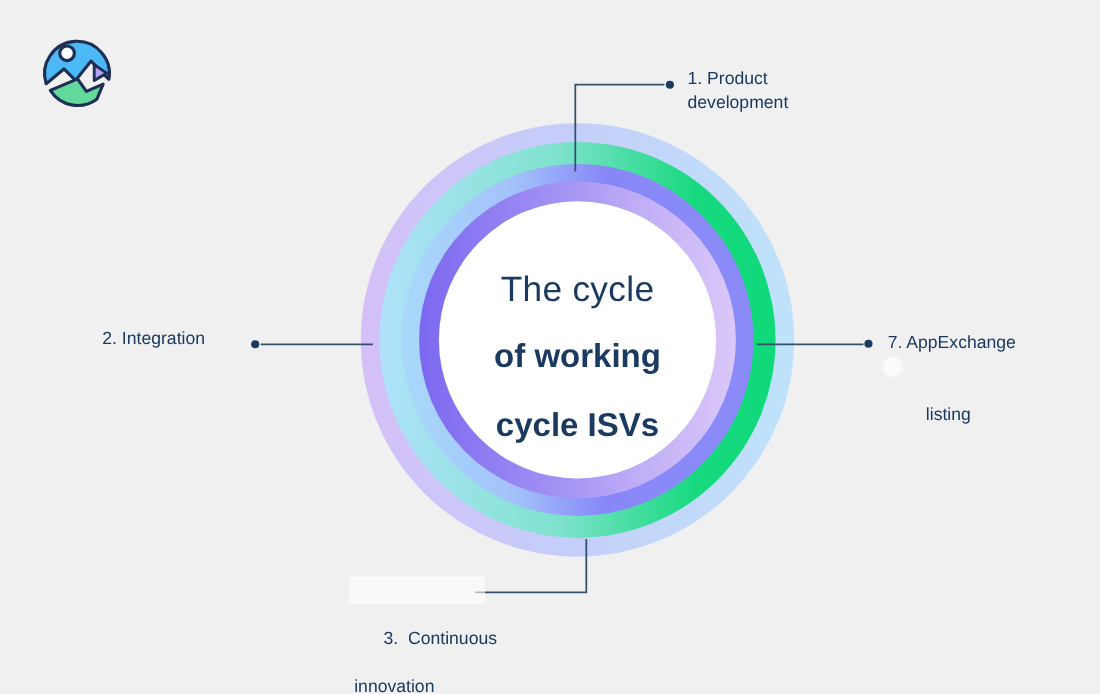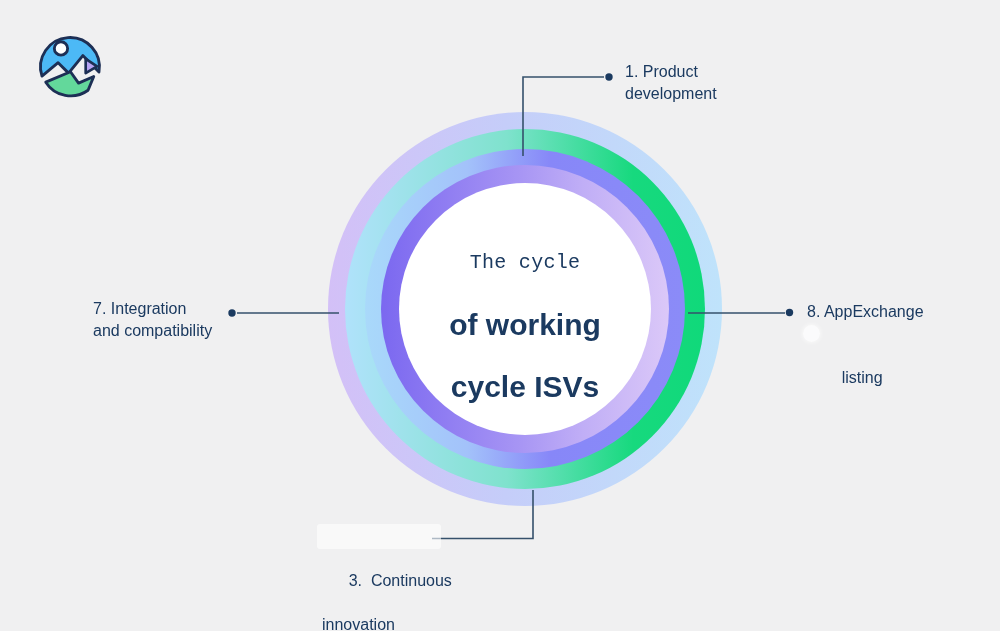--- a/index.html
+++ b/index.html
@@ -13,21 +13,21 @@
   .diagram{position:absolute;left:328px;top:112px;width:394px;height:394px;}
   .ring{position:absolute;border-radius:50%;}
   .ring1{inset:0;background:linear-gradient(90deg,#d3c0f7 0%,#c5cdf9 45%,#bfe3fb 100%);}
   .ring2{inset:17px;background:linear-gradient(90deg,#b0e2fb 0%,#7fe2cd 45%,#17d97e 80%,#10d97a 100%);}
   .ring3{inset:37px;background:linear-gradient(90deg,#a9d9fa 0%,#a3c2fa 32%,#8787f8 58%,#8b8bf8 100%);}
   .ring4{inset:53px;background:linear-gradient(90deg,#7b68f0 0%,#a795f4 48%,#c0aef6 70%,#dbc8f8 100%);}
   .inner{inset:71px;background:radial-gradient(circle,#ffffff 0%,#ffffff 78%,#f2f2f4 86%,#e7e7ea 95%,#eaeaed 100%);}
   
   .center-text{position:absolute;left:375px;top:242px;width:300px;text-align:center;color:#1b3a60;}
   .ct-line{line-height:42px;white-space:pre-wrap;}
-  .ct-regular{font-size:20px;font-weight:400;letter-spacing:.3px;font-family:Liberation Mono, monospace;}
+  .ct-regular{font-size:32px;font-weight:400;letter-spacing:.3px;}
   .ct-bold{font-size:30px;font-weight:700;margin-top:20px;}
   
   .connectors{position:absolute;left:0;top:0;width:1000px;height:631px;pointer-events:none;}
   
   .label{position:absolute;color:#1b3a60;font-size:16px;font-weight:500;line-height:22px;z-index:3;}
   .label div{white-space:pre-wrap;position:relative;}
   .label1{left:625px;top:61px;}
   .label2{left:807px;top:301px;}
   .label2 .line2{margin-left:8px;}
   .blob{position:absolute;left:-12px;top:2px;width:17px;height:17px;border-radius:50%;
@@ -74,30 +74,29 @@
     <circle cx="232" cy="313" r="3.7" fill="#1b3a60"></circle>
     <path d="M533 490 L533 538.5 L432 538.5" fill="none" stroke="#35506b" stroke-width="1.6"></path>
   </svg>
 
   <div class="label label1">
     <div>1. Product</div>
     <div>development</div>
   </div>
 
   <div class="label label2">
-    <div>8. AppExchange</div>
+    <div>7. AppExchange</div>
     <div class="line2">
       <span class="blob"></span>
       <span>listing</span>
     </div>
   </div>
 
   <div class="label label3">
-    <div>7. Integration</div>
-    <div>and compatibility</div>
+    <div>2. Integration</div>
   </div>
 
   <div class="label label4">
     <div>
       <span class="hl-box"></span>
       <span>3.  Continuous</span>
     </div>
     <div>innovation</div>
   </div>
 

